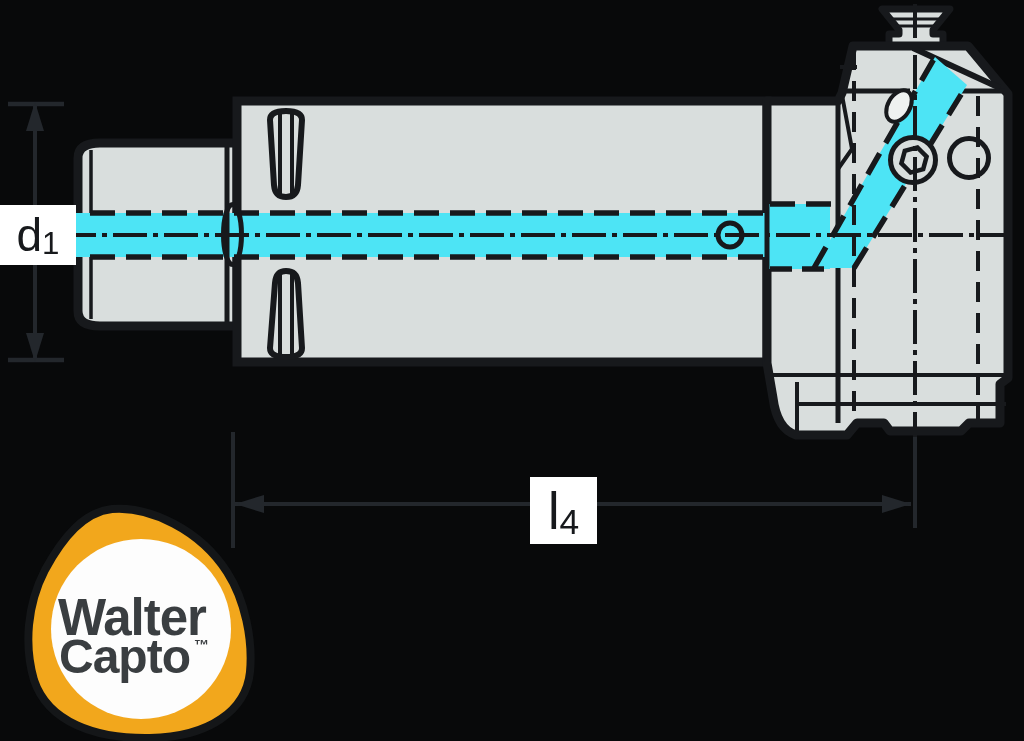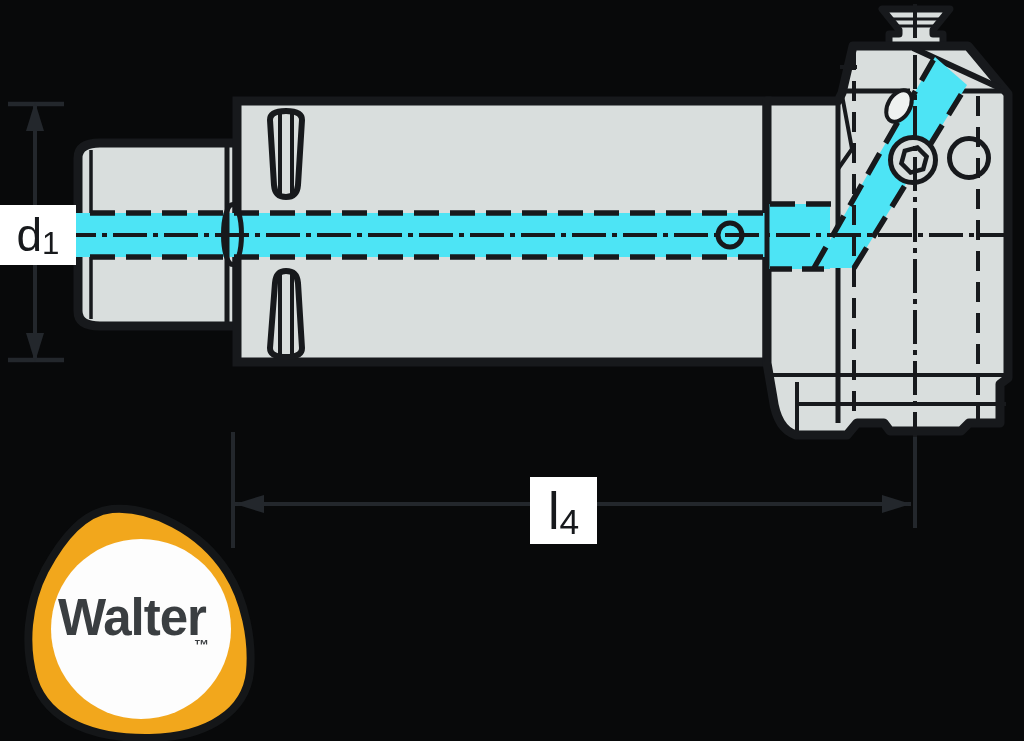--- a/index.html
+++ b/index.html
@@ -123,15 +123,16 @@
   <div class="dim-label" id="label-d1">
     <span>d</span>
       <sub>1</sub>
   </div>
   <div class="dim-label" id="label-l4">
     <span>l</span>
       <sub>4</sub>
   </div>
 
   <div class="logo-text" id="logo-line1">Walter</div>
+  <div class="logo-text" id="logo-line2">Capto</div>
   <div class="logo-text" id="logo-tm">™</div>
 
 </div>
 
 </body></html>

